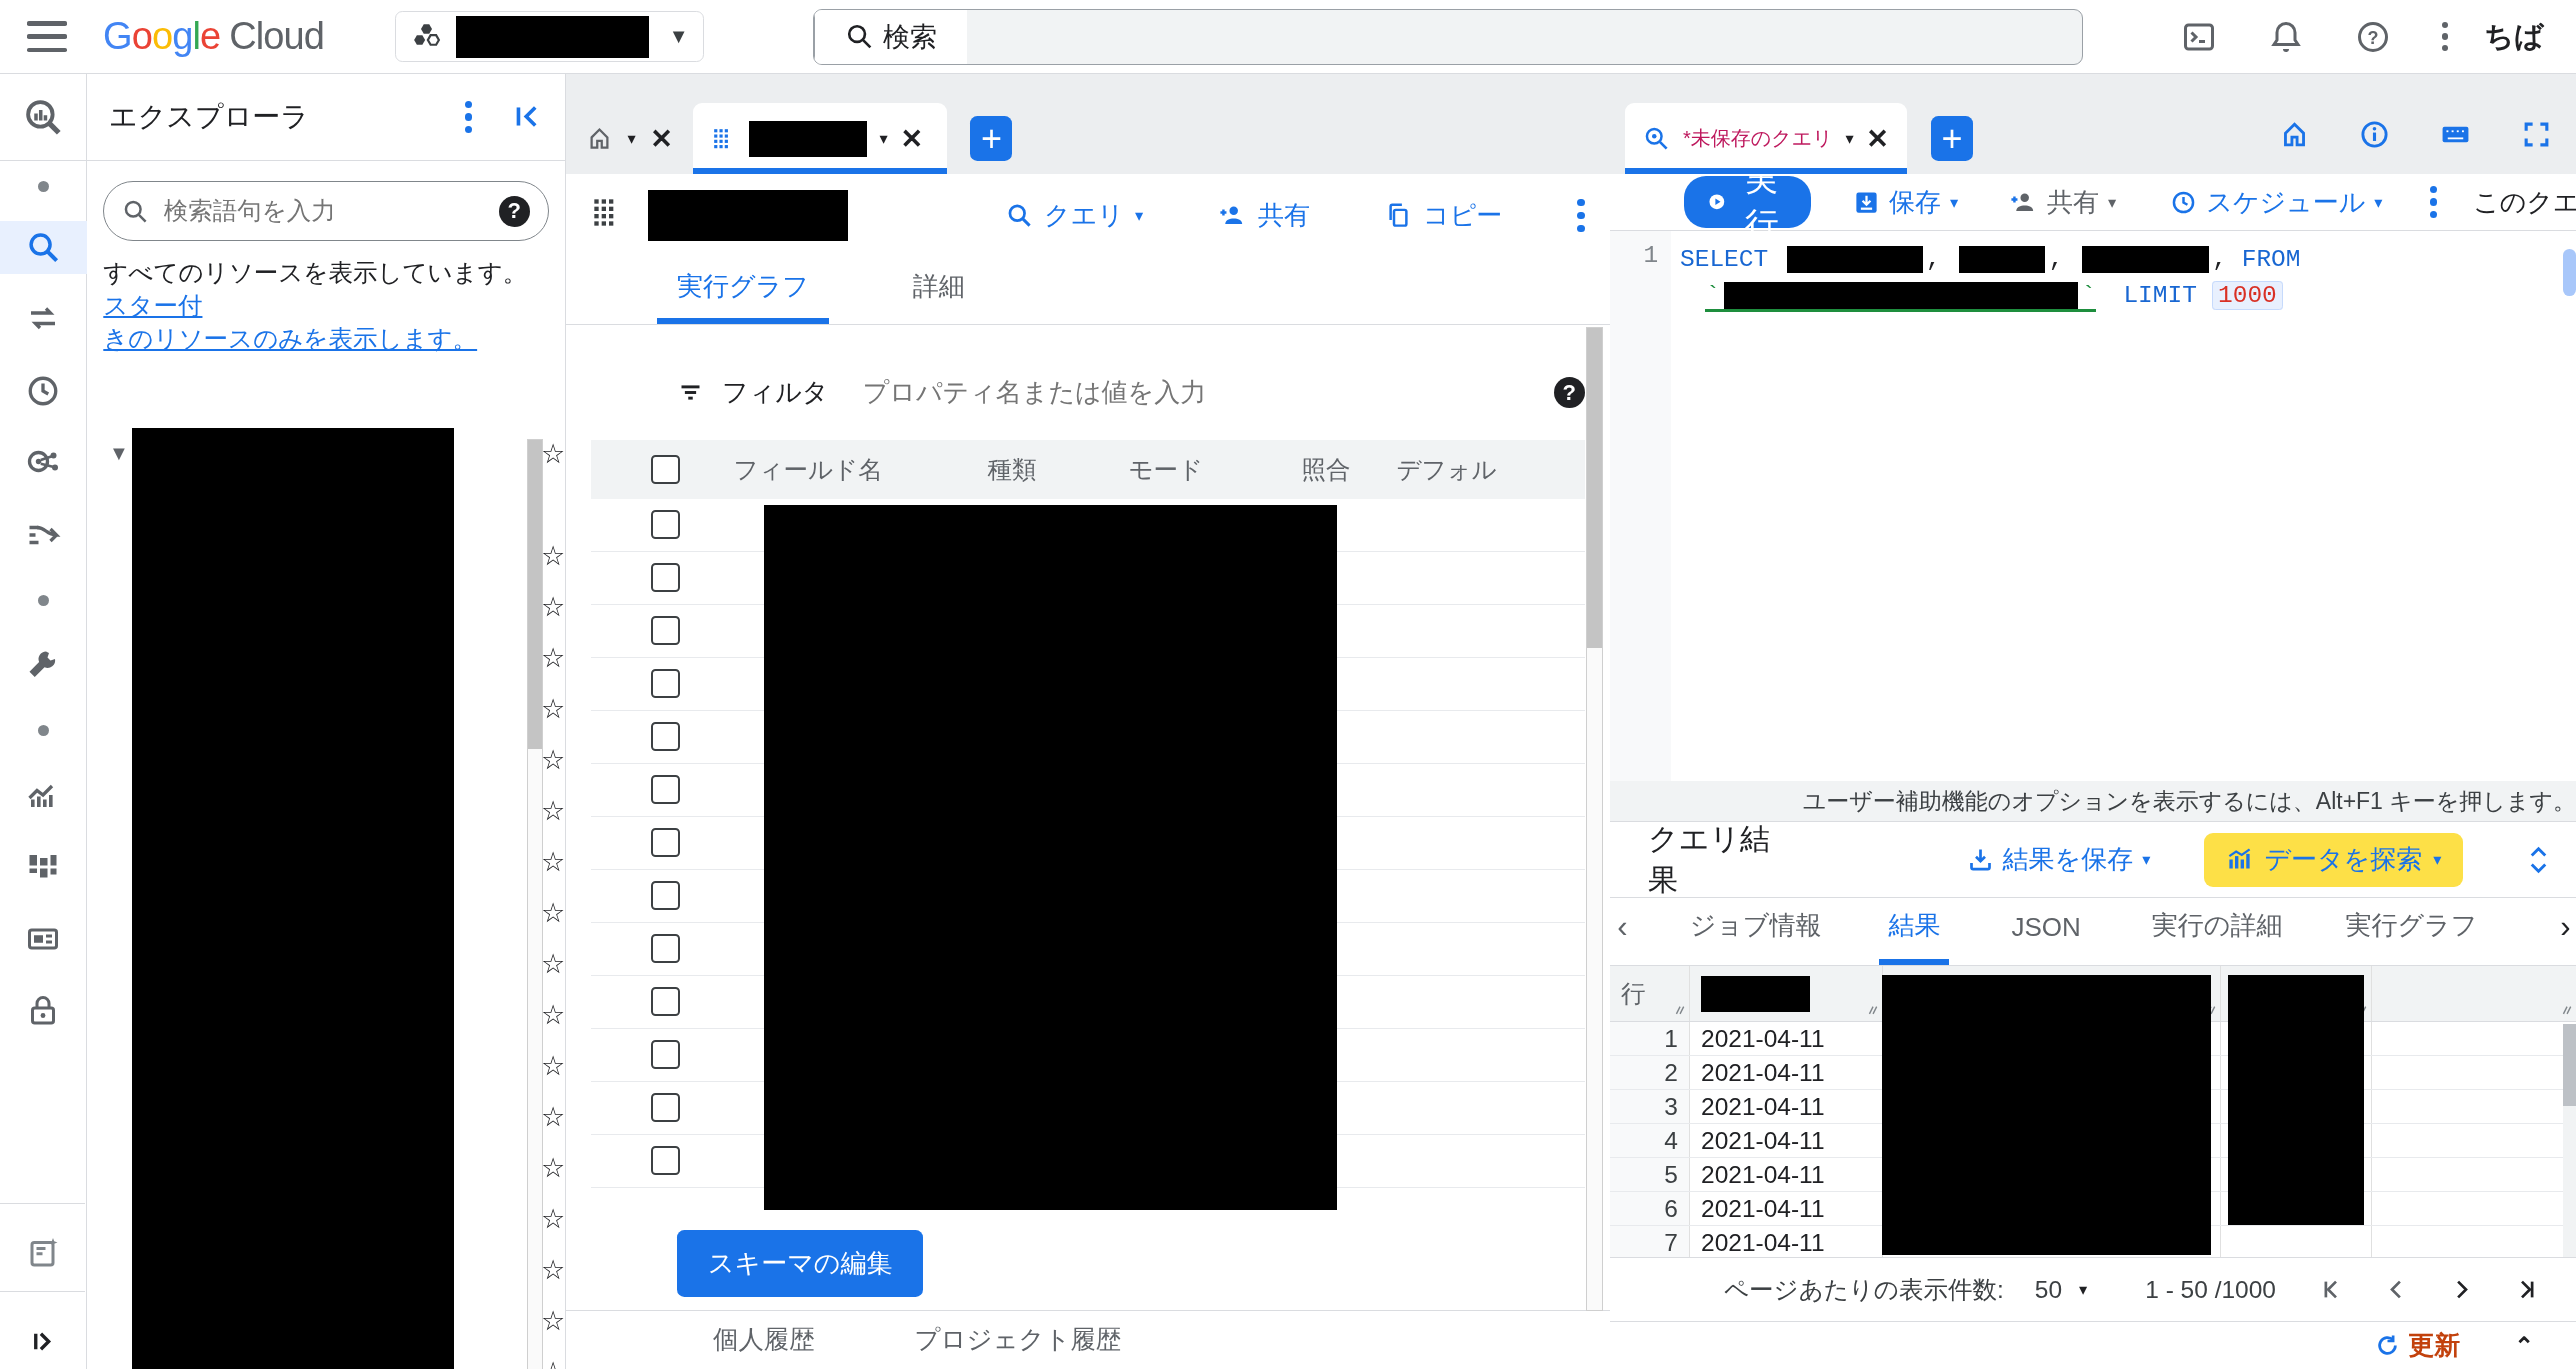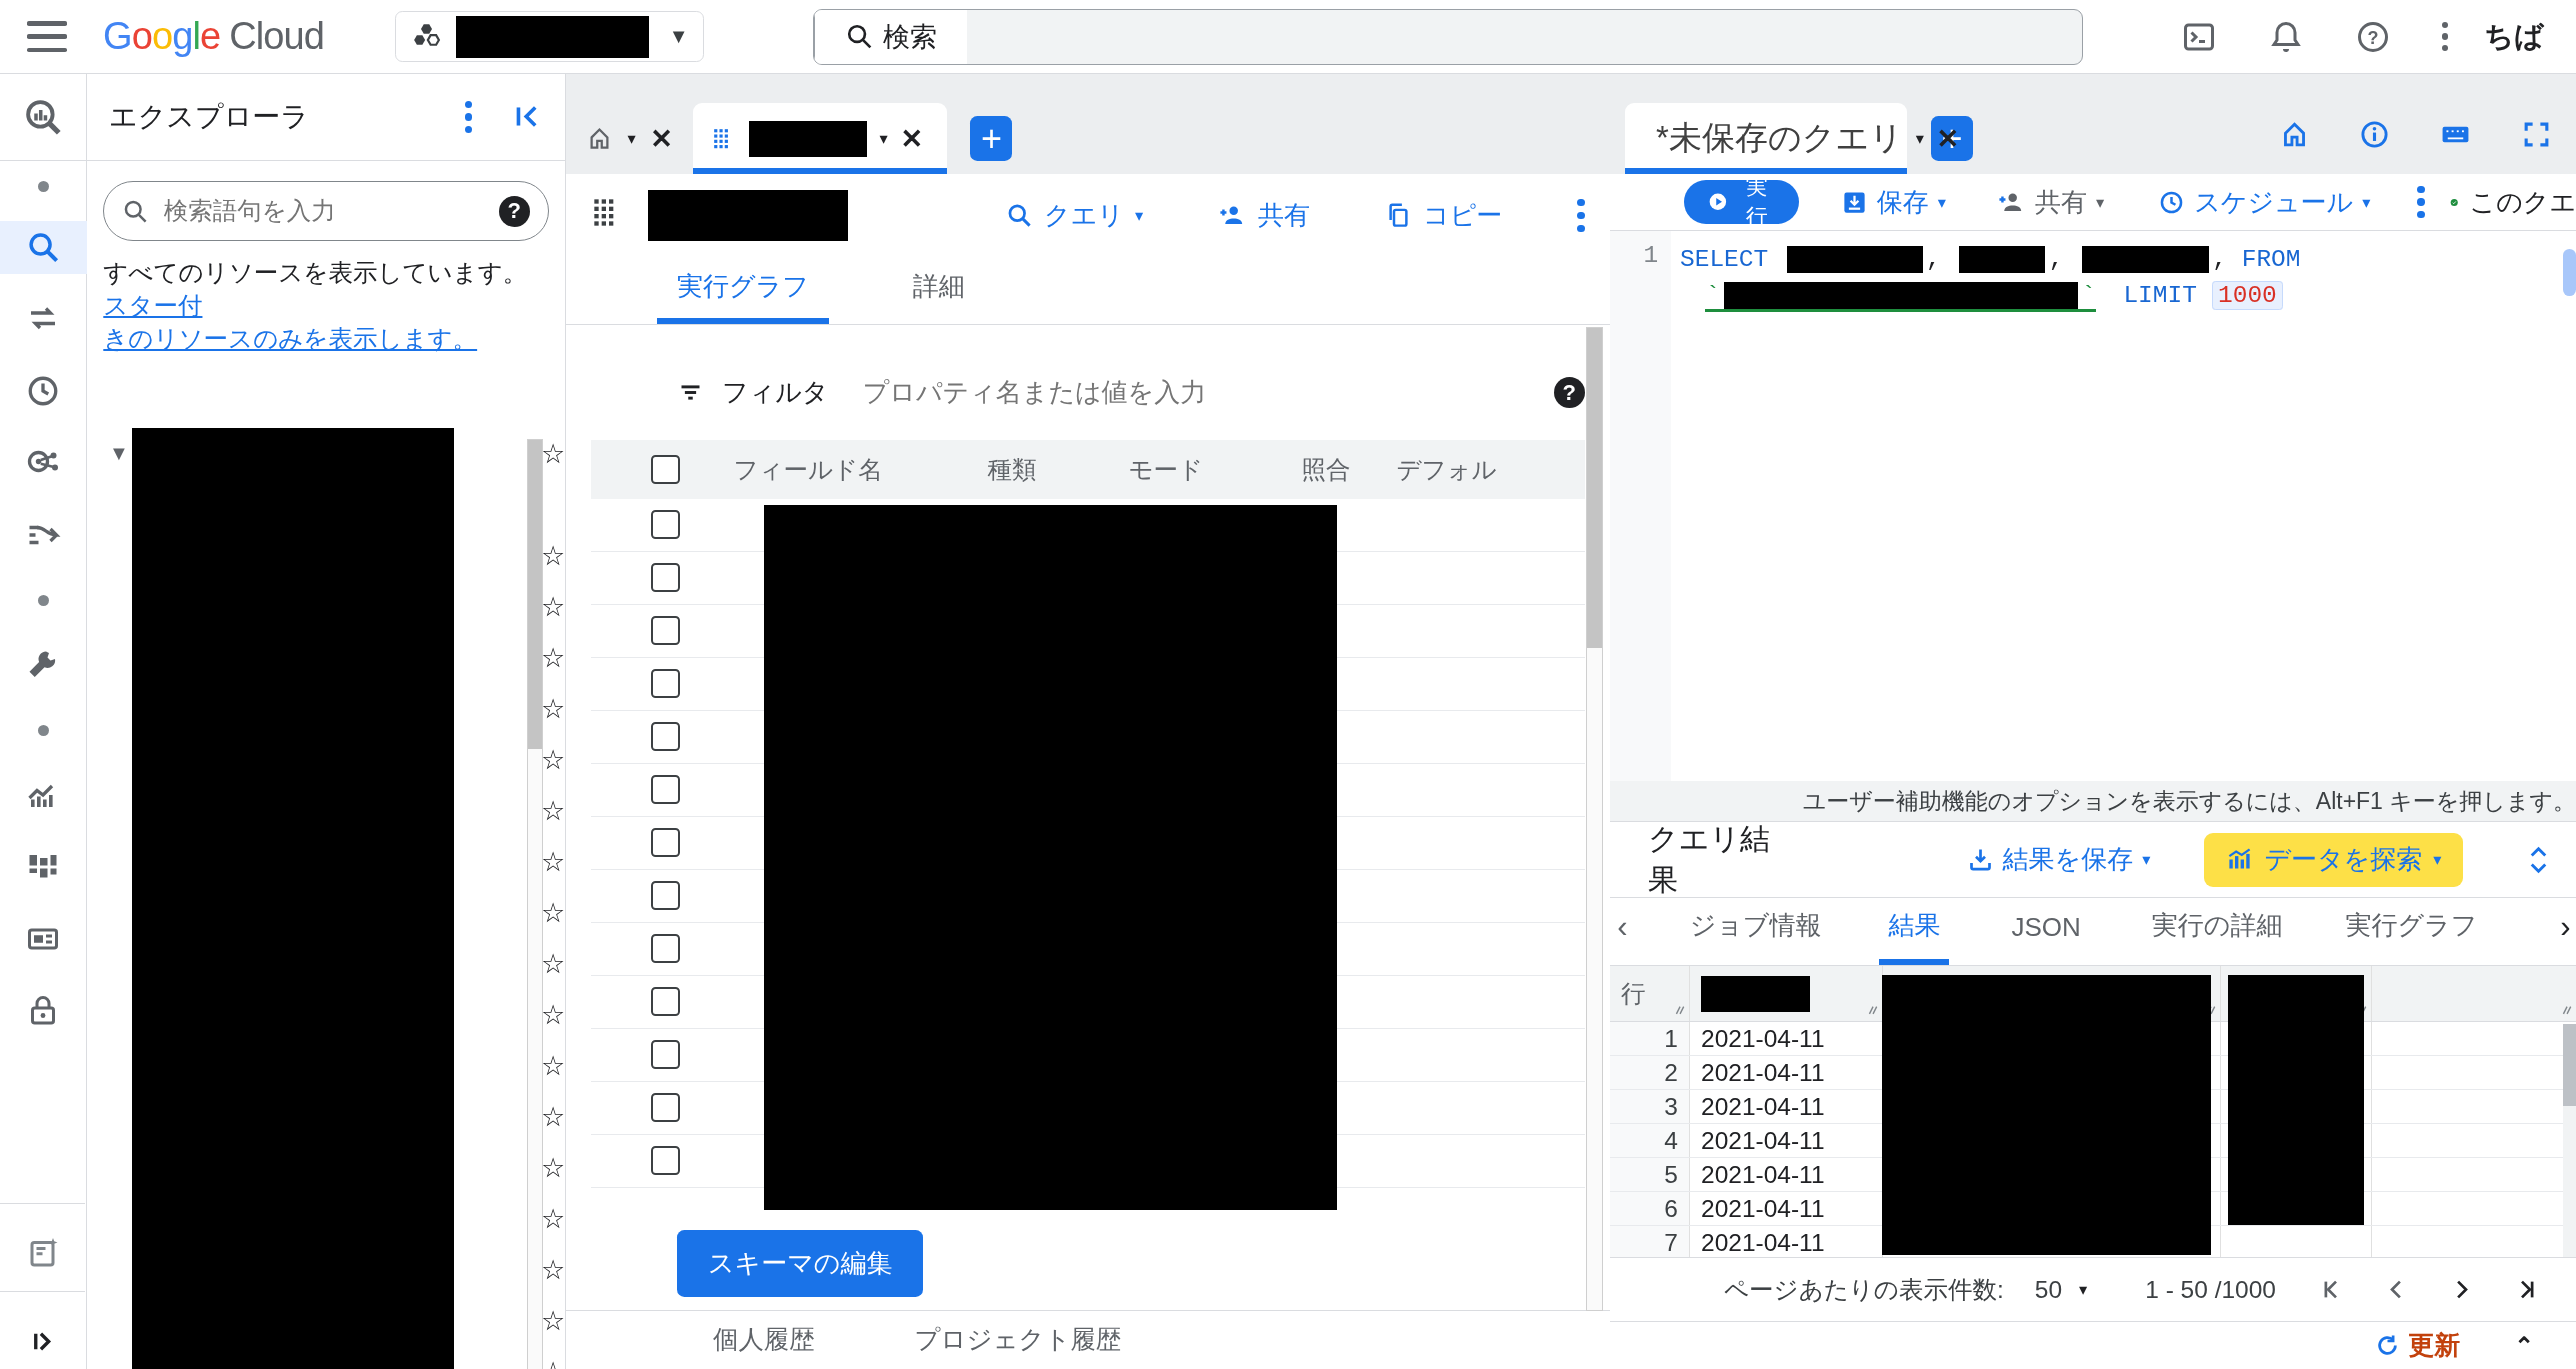--- a/index.html
+++ b/index.html
@@ -100,22 +100,22 @@
   .editbtn { margin:42px 0 0 111px; background:#1a73e8; color:#fff; font-size:26px; border:none; border-radius:7.3px;
     padding:16.3px 31px; cursor:pointer; font-family:inherit; }
   .hist-bar { position:absolute; left:0; bottom:0; width:100%; height:59px; border-top:1.8px solid #dadce0;
     display:flex; align-items:center; gap:100px; padding-left:147px; }
   .hist-tab { font-size:25.4px; color:#5f6368; cursor:pointer; }
   .mid-scroll { position:absolute; right:7.3px; top:253px; width:16.3px; height:984px; border:0.9px solid #cfcfcf; background:#fafafa; }
   .mid-scroll .thumb { width:100%; height:320px; background:#c4c4c4; }
 
   
   .qtoolbar { height:57px; border-bottom:1.8px solid #dadce0; display:flex; align-items:center; padding-left:74px; gap:0; background:#fff; }
-  .runbtn { background:#1a73e8; color:#fff; border:none; border-radius:22px; font-size:22px; font-family:inherit;
-    height:44px; padding:0 23.6px; display:flex; align-items:center; gap:11px; cursor:pointer; }
+  .runbtn { background:#1a73e8; color:#fff; border:none; border-radius:22px; font-size:34px; font-family:inherit;
+    height:52px; padding:0 23.6px; display:flex; align-items:center; gap:11px; cursor:pointer; }
   .tool { display:flex; align-items:center; gap:9px; font-size:26px; color:#1a73e8; cursor:pointer; white-space:nowrap; }
   .tool.gray { color:#5f6368; }
   .tool .caret-s { color:inherit; }
   .status-ok { display:flex; align-items:center; gap:11px; font-size:26px; color:#202124; white-space:nowrap; overflow:hidden; }
 
   .editor { height:550px; display:flex; position:relative; background:#fff; }
   .gutter { width:61px; background:#f8f9fa; color:#80868b; font-size:24.5px; text-align:right; padding:11px 12.7px 0 0;
     font-family:"Liberation Mono", monospace; }
   .code { padding:11px 0 0 9px; font-family:"Liberation Mono", monospace; font-size:24.5px; line-height:36px; color:#202124; }
   .kw { color:#1967d2; }
@@ -724,21 +724,21 @@
 </section>
 
 <section id="rightp">
   <div class="tabstrip">
     <div class="wtab" style="margin-left:15.4px;width:282px">
       <svg width="27" height="27" viewBox="0 0 24 24">
         <circle cx="10" cy="10" r="6.5" fill="none" stroke="#1a73e8" stroke-width="2.2"></circle>
         <line x1="15" y1="15" x2="21" y2="21" stroke="#1a73e8" stroke-width="2.4"></line>
         <circle cx="10" cy="10" r="2" fill="#1a73e8"></circle>
       </svg>
-      <span style="color:#404040;font-size:33px;white-space:nowrap">*未保存のクエリ</span>
+      <span style="color:#be185d;font-size:20px;white-space:nowrap">*未保存のクエリ</span>
       <span class="caret-s">▾</span>
       <span class="closeX">✕</span>
       <span class="underline"></span>
     </div>
     <div class="plusbtn">+</div>
     <div class="strip-icons">
       <svg width="31" height="31" viewBox="0 0 24 24">
         <path d="M5 11l7-7 7 7v9h-5v-6h-4v6H5z" fill="none" stroke="#1a73e8" stroke-width="2.2"></path>
       </svg>
       <svg width="31" height="31" viewBox="0 0 24 24">

